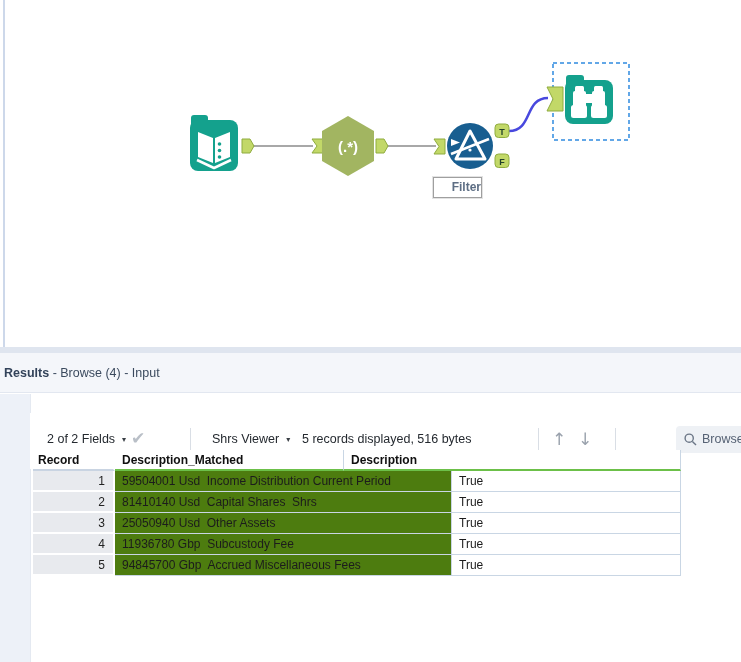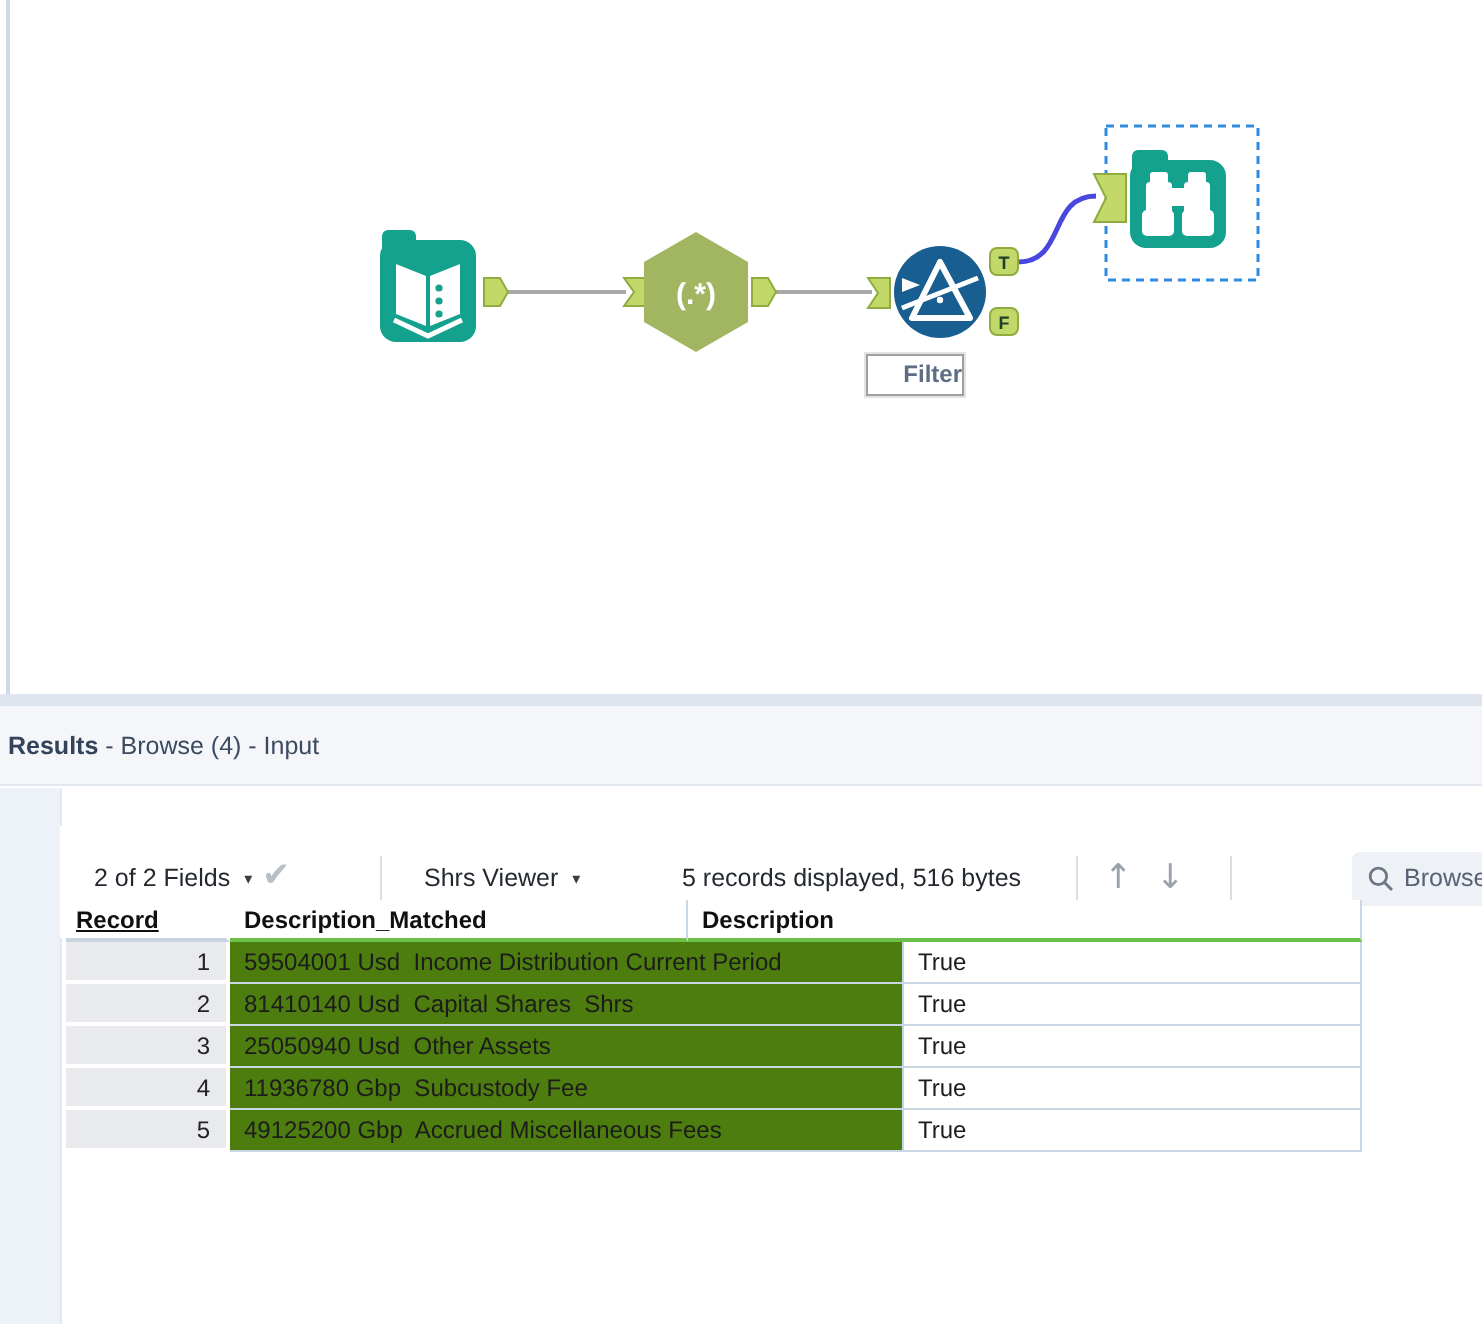--- a/index.html
+++ b/index.html
@@ -44,21 +44,21 @@
   }
   .search-pill svg{position:absolute;left:8px;top:7px;}
   
   .rtable{position:absolute;left:33px;top:450px;font-size:12px;color:#1c1c1c;}
   .trow{display:flex;}
   .cell{box-sizing:border-box;height:21px;line-height:20px;overflow:hidden;white-space:pre;}
   .c-rec{width:82px;background:var(--record_cell_bg,#E8EAEE);text-align:right;padding-right:8px;border-right:2px solid #fff;border-bottom:2px solid #fff;color:#222;}
   .c-desc{width:337px;background:#4d7c0f;border-right:1px solid var(--grid_border,#C9D6E4);border-bottom:1px solid var(--grid_border,#C9D6E4);padding-left:7px;}
   .c-match{width:229px;background:#fff;border-right:1px solid var(--grid_border,#C9D6E4);border-bottom:1px solid var(--grid_border,#C9D6E4);padding-left:7px;}
   .thead .cell{font-weight:bold;background:#fff;color:#101010;}
-  .thead .c-rec{background:#fff;text-align:left;padding-left:5px;border-right:2px solid #fff;border-bottom:2px solid #c9d4e2;text-decoration:underline;}
+  .thead .c-rec{background:#fff;text-align:left;padding-left:5px;border-right:2px solid #fff;border-bottom:2px solid #c9d4e2;}
   .thead .c-desc,.thead .c-match{border-bottom:2.5px solid var(--header_underline,#6CC049);}
 </style>
 </head>
 <body>
 
 <div class="canvas">
   <div class="canvas-left-border"></div>
   <svg width="741" height="347" viewBox="0 0 741 347">
 
     <line x1="253" y1="146" x2="313" y2="146" stroke="var(--wire_gray,#A8A8A8)" stroke-width="2"></line>
@@ -133,21 +133,21 @@
   
   
   
 </div>
 
 <div class="rtoolbar">
   <div class="tb-item" style="left:17px;"><span>2 of 2 Fields</span><span class="tb-caret">▾</span></div>
   <div class="tb-item tb-check" style="left:101px;top:11px;">✔</div>
   <div class="tb-sep" style="left:160px;"></div>
   <div class="tb-item" style="left:182px;"><span>Shrs Viewer</span><span class="tb-caret">▾</span></div>
-  <div class="tb-item" style="left:272px;margin-left:39px;">5 records displayed, 516 bytes</div>
+  <div class="tb-item" style="left:272px;">5 records displayed, 516 bytes</div>
   <div class="tb-sep" style="left:508px;"></div>
   <div class="tb-item tb-arrow" style="left:522px;">↑</div>
   <div class="tb-item tb-arrow" style="left:548px;">↓</div>
   <div class="tb-sep" style="left:585px;"></div>
   <div class="search-pill" style="top:13px;">
     <svg width="13" height="13" viewBox="0 0 13 13">
       <circle cx="5.2" cy="5.2" r="4.1" fill="none" stroke="#6b7686" stroke-width="1.4"></circle>
       <line x1="8.4" y1="8.4" x2="12" y2="12" stroke="#6b7686" stroke-width="1.4"></line>
     </svg>
     <span>Browse</span>
@@ -180,17 +180,17 @@
   </div>
 
   <div class="trow">
     <div class="cell c-rec">4</div>
     <div class="cell c-desc">11936780 Gbp  Subcustody Fee</div>
     <div class="cell c-match">True</div>
   </div>
 
   <div class="trow">
     <div class="cell c-rec">5</div>
-    <div class="cell c-desc">49125200 Gbp  Accrued Miscellaneous Fees</div>
+    <div class="cell c-desc">94845700 Gbp  Accrued Miscellaneous Fees</div>
     <div class="cell c-match">True</div>
   </div>
 </div>
 </div>
 
 </body></html>

